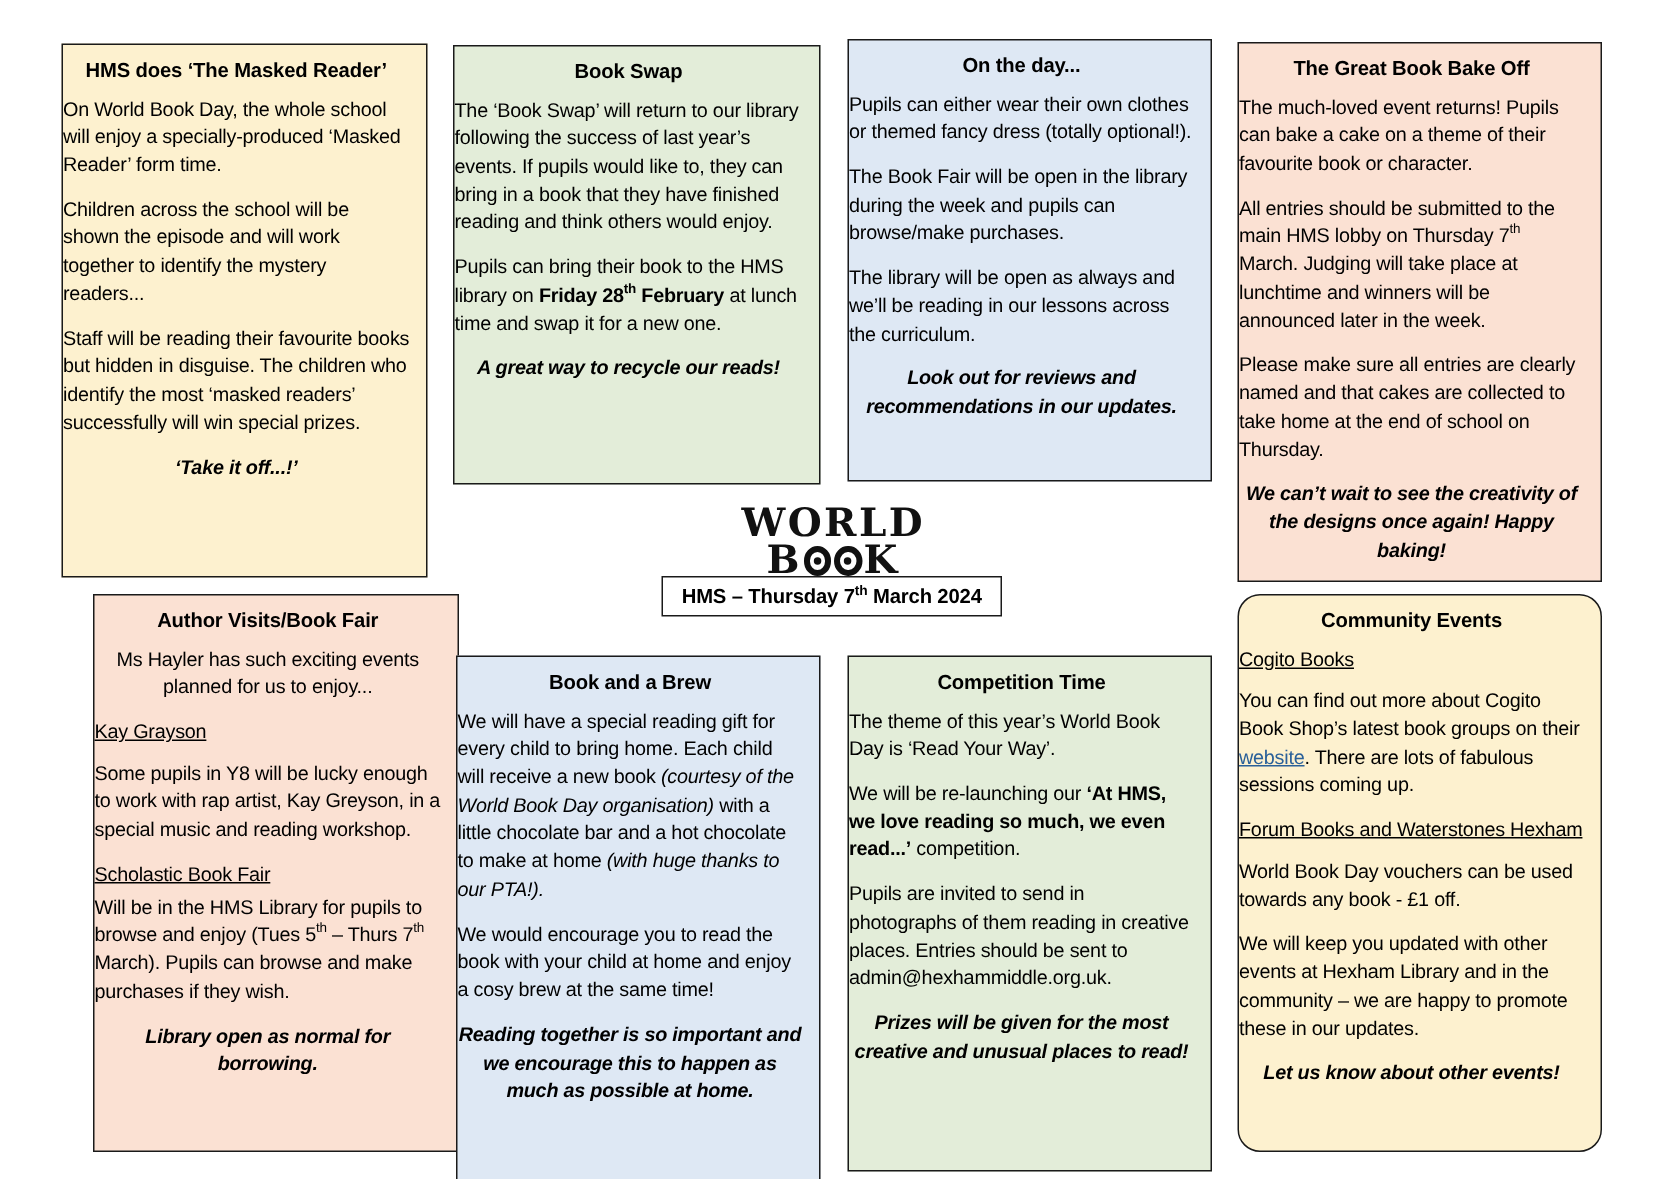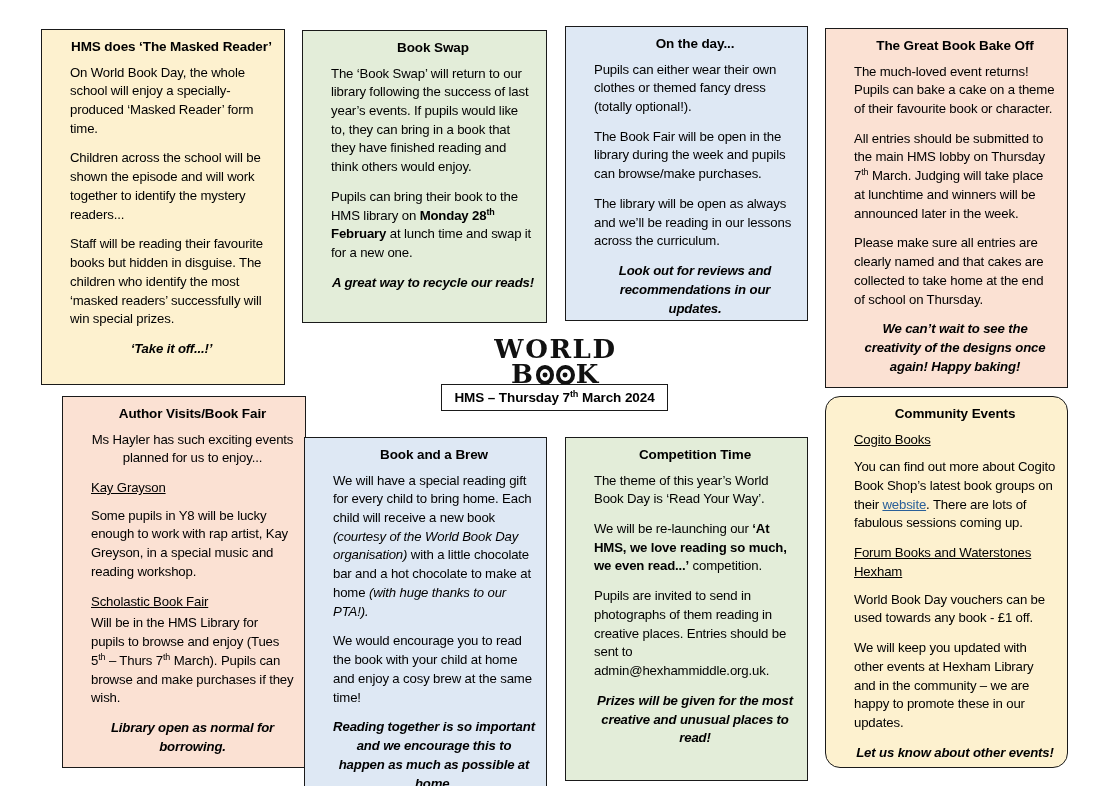--- a/index.html
+++ b/index.html
@@ -13,21 +13,21 @@
     position: relative;
     font-family: "Liberation Sans", sans-serif;
     color: #000000;
     overflow: hidden;
   }
 
   .panel {
     position: absolute;
     border: 1px solid #1a1a1a;
     box-sizing: border-box;
-    padding: 8px 11px 10px 28px;
+    padding: 8px 11px 10px 0;
   }
 
   .panel-title {
     text-align: center;
     font-weight: bold;
     font-size: 13.5px;
     letter-spacing: -0.1px;
     margin: 1px 0 9px 0;
     line-height: 1.15;
   }
@@ -132,21 +132,21 @@
   <div class="panel-title">HMS does ‘The Masked Reader’</div>
   <p class="para">On World Book Day, the whole school will enjoy a specially-produced ‘Masked Reader’ form time.</p>
   <p class="para">Children across the school will be shown the episode and will work together to identify the mystery readers...</p>
   <p class="para">Staff will be reading their favourite books but hidden in disguise. The children who identify the most ‘masked readers’ successfully will win special prizes.</p>
   <p class="para closing">‘Take it off...!’</p>
 </div>
 
 <div class="panel" id="panel-book-swap">
   <div class="panel-title">Book Swap</div>
   <p class="para">The ‘Book Swap’ will return to our library following the success of last year’s events. If pupils would like to, they can bring in a book that they have finished reading and think others would enjoy.</p>
-  <p class="para"><span>Pupils can bring their book to the HMS library on </span><b>Monday 28</b><b class="sup">th</b> <b>February</b><span> at lunch time and swap it for a new one.</span></p>
+  <p class="para"><span>Pupils can bring their book to the HMS library on </span><b>Friday 28</b><b class="sup">th</b> <b>February</b><span> at lunch time and swap it for a new one.</span></p>
   <p class="para closing">A great way to recycle our reads!</p>
 </div>
 
 <div class="panel" id="panel-on-the-day">
   <div class="panel-title">On the day...</div>
   <p class="para">Pupils can either wear their own clothes or themed fancy dress (totally optional!).</p>
   <p class="para">The Book Fair will be open in the library during the week and pupils can browse/make purchases.</p>
   <p class="para">The library will be open as always and we’ll be reading in our lessons across the curriculum.</p>
   <p class="para closing">Look out for reviews and recommendations in our updates.</p>
 </div>

